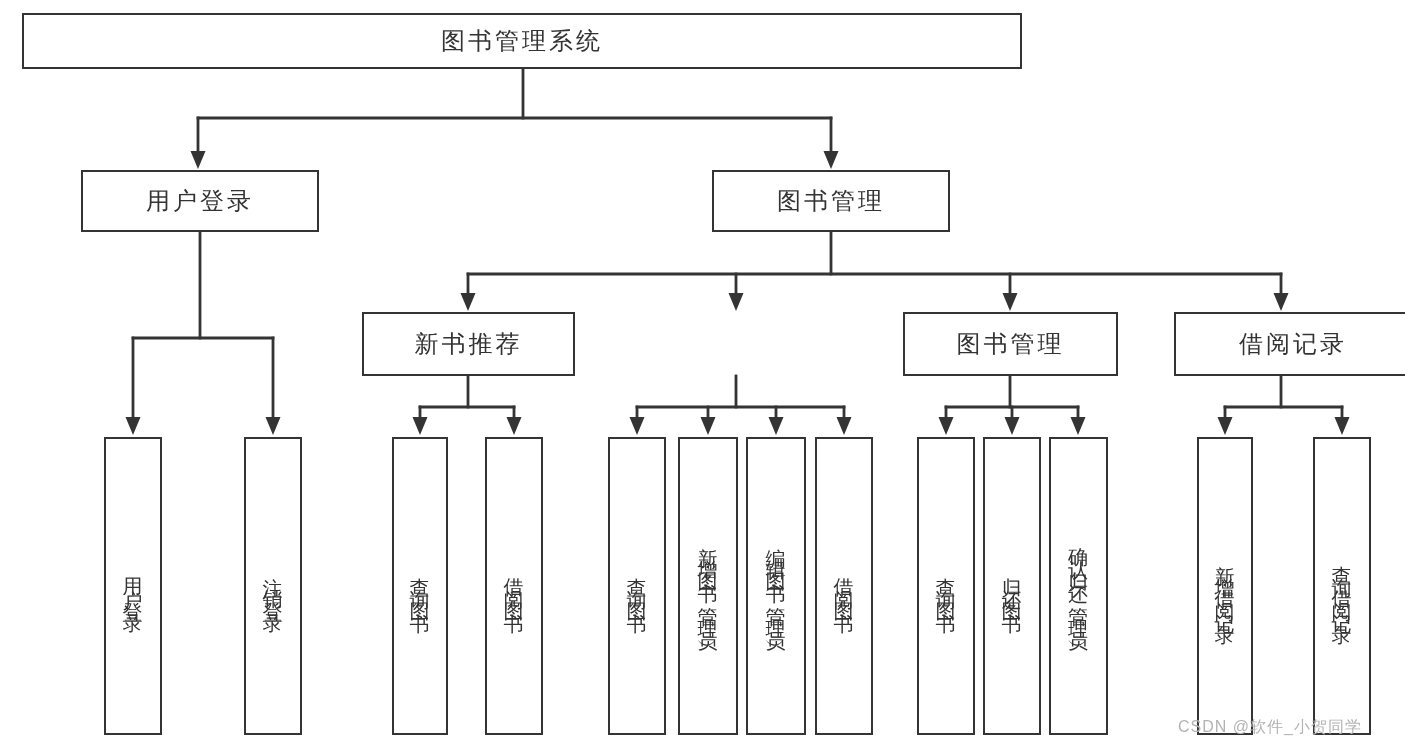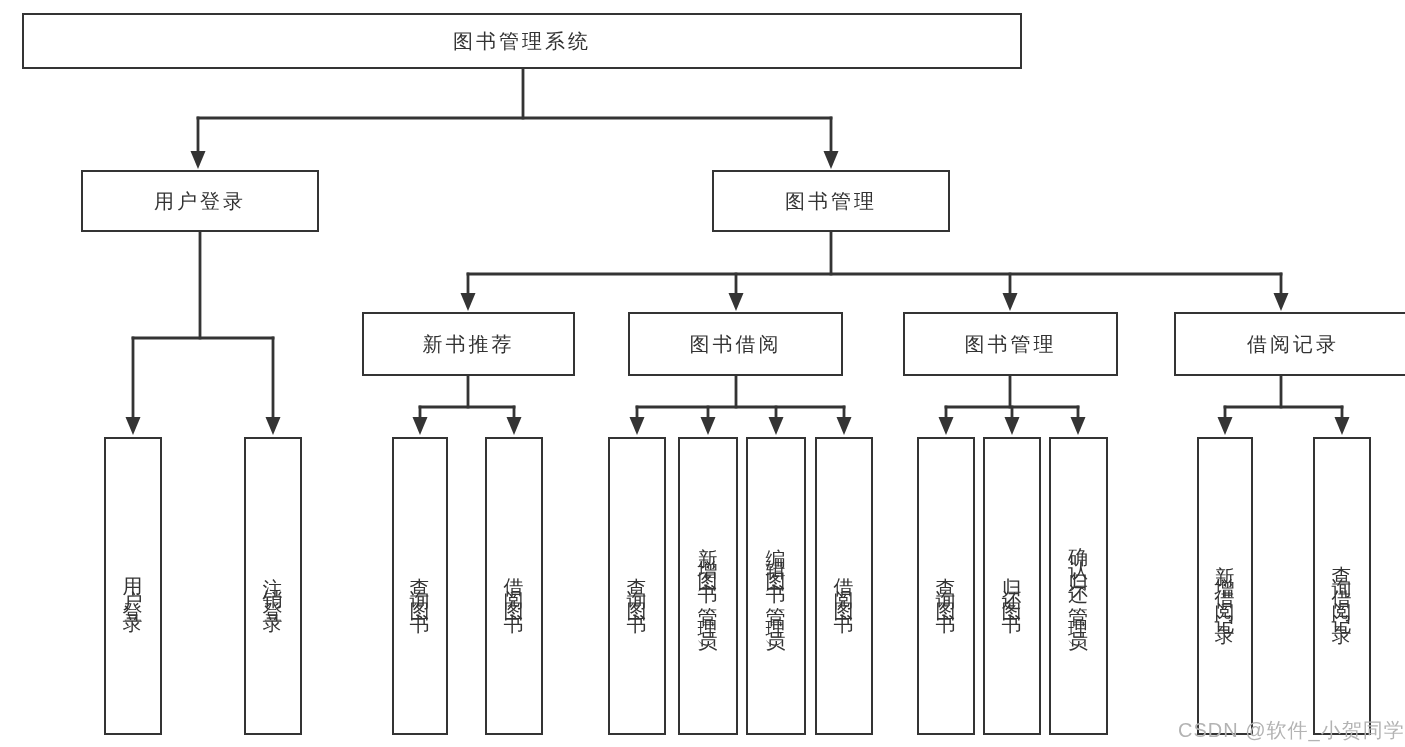--- a/index.html
+++ b/index.html
@@ -40,41 +40,41 @@
     position:absolute;
     box-sizing:border-box;
     border:2.5px solid var(--box-border);
     background:var(--background);
     display:flex;
     align-items:center;
     justify-content:center;
     color:var(--text);
   }
   .hlabel{
-    font-size:20px;
+    font-size:24px;
     letter-spacing:3px;
     white-space:nowrap;
   }
   .vbox .vlabel{
     writing-mode:vertical-rl;
     text-orientation:mixed;
     font-size:20px;
     letter-spacing:12px;
     line-height:1.1;
     white-space:nowrap;
   }
   .root-box{left:22px;top:13px;width:1000px;height:56px;}
   .l2-box{top:170px;width:238px;height:62px;}
   .l3-box{top:312px;height:64px;}
   .leaf{top:437px;height:298px;}
   #watermark{
     position:absolute;
     left:1178px;
     top:717px;
-    font-size:20px;
+    font-size:16px;
     letter-spacing:1px;
     color:var(--watermark);
     white-space:nowrap;
     z-index:5;
   }
 </style>
 </head>
 <body>
 
 <div id="stage">
@@ -149,23 +149,20 @@
   <div class="box l2-box" style="left:81px;">
     <span class="hlabel">用户登录</span>
   </div>
   <div class="box l2-box" style="left:712px;">
     <span class="hlabel">图书管理</span>
   </div>
 
   <div class="box l3-box" style="left:362px;width:213px;">
     <span class="hlabel">新书推荐</span>
   </div>
-  <div class="box l3-box" style="left:628px;width:215px;">
-    <span class="hlabel">图书借阅</span>
-  </div>
   <div class="box l3-box" style="left:903px;width:215px;">
     <span class="hlabel">图书管理</span>
   </div>
   <div class="box l3-box" style="left:1174px;width:238px;">
     <span class="hlabel">借阅记录</span>
   </div>
 
   <div class="box leaf vbox" style="left:104px;width:58px;">
     <span class="vlabel">用户登录</span>
   </div>

